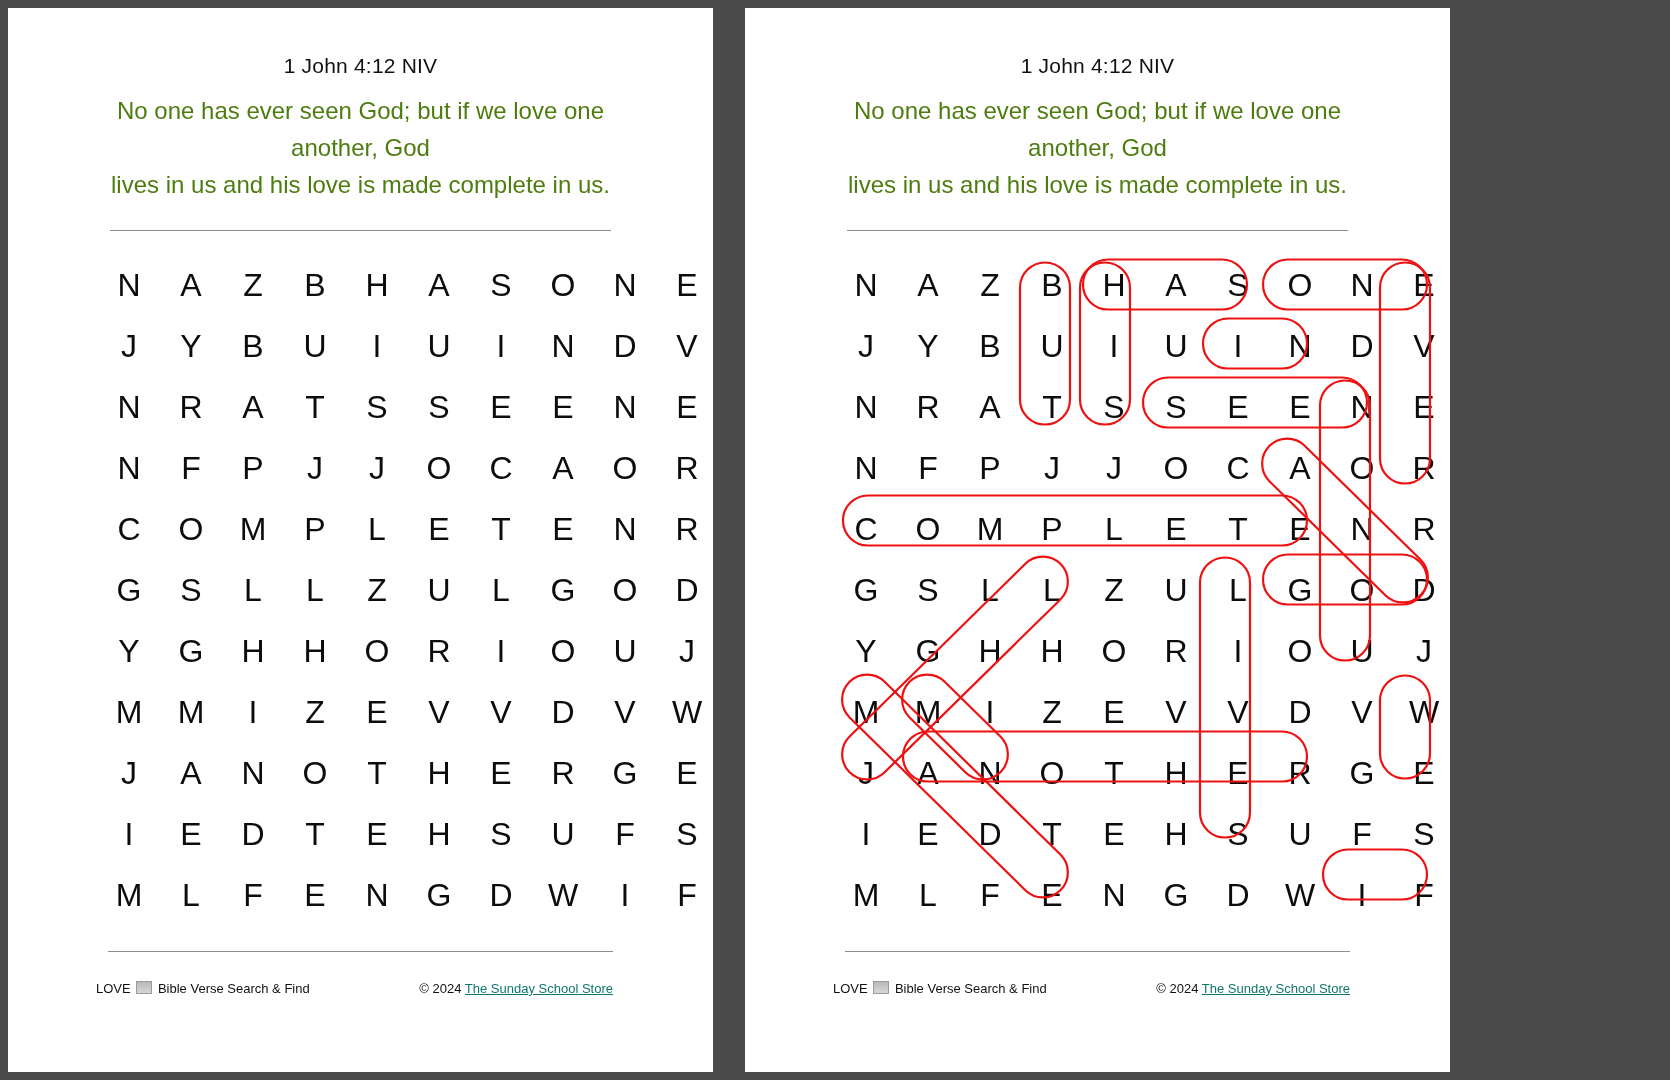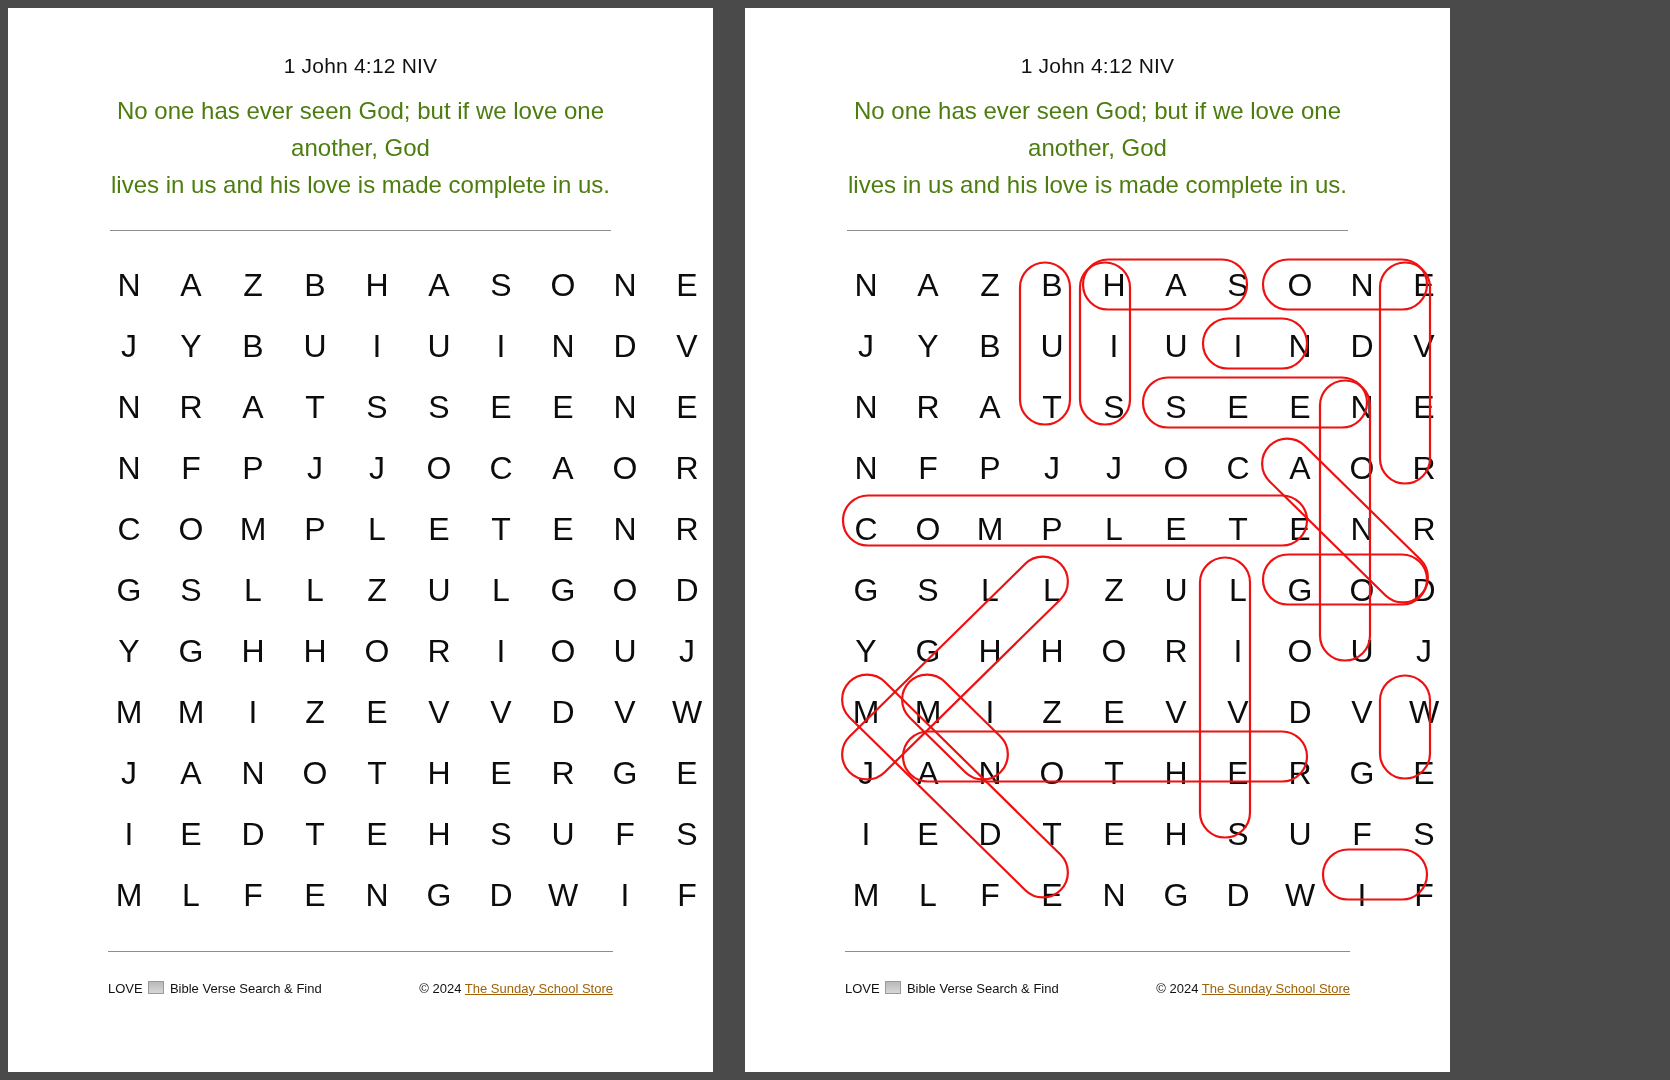--- a/index.html
+++ b/index.html
@@ -82,33 +82,33 @@
     position: absolute;
     left: 0;
     top: 0;
     width: 600px;
     height: 708px;
     z-index: 3;
     pointer-events: none;
   }
   .footer {
     position: absolute;
-    left: 100px;
+    left: 88px;
     right: 100px;
     bottom: 76px;
     display: flex;
     justify-content: space-between;
     align-items: baseline;
     font-size: 13px;
     color: #111;
   }
   .footer .left { white-space: nowrap; }
   .footer .right { white-space: nowrap; }
   .footer a {
-    color: #a16207;
+    color: #0f766e;
     text-decoration: underline;
   }
   .book-glyph {
     display: inline-block;
     width: 14px;
     height: 11px;
     background: linear-gradient(#b9b9b9, #d7d7d7);
     border: 1px solid #9a9a9a;
     position: relative;
     top: 1px;

